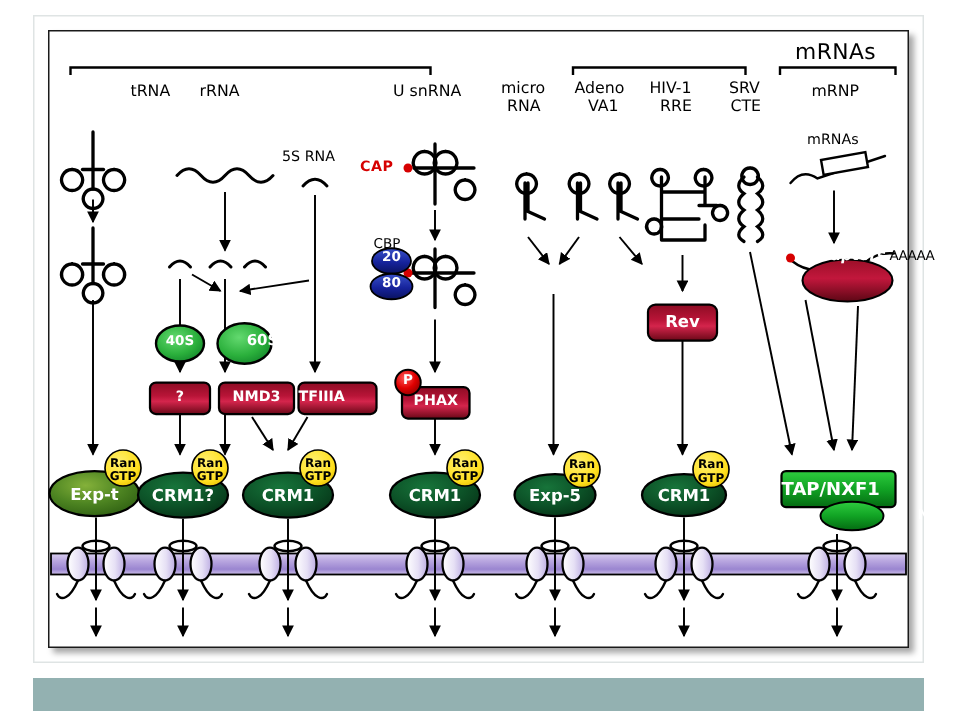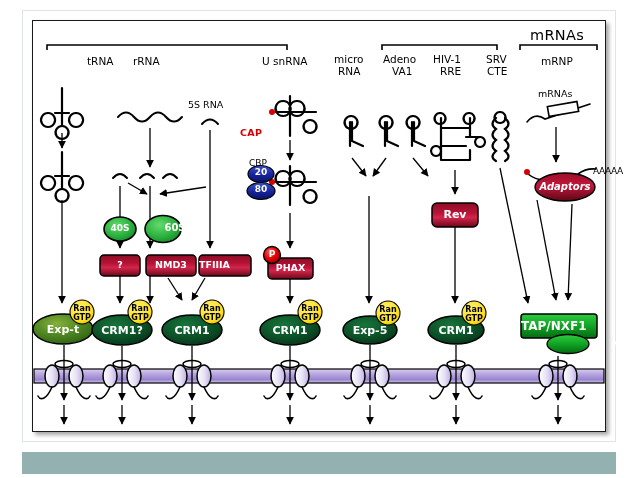--- a/index.html
+++ b/index.html
@@ -29,21 +29,21 @@
   }
 
   svg#fig{position:absolute;left:0;top:0;width:638px;height:478px;}
 
   
   .lbl{position:absolute;white-space:nowrap;color:#000;
        font-family:"DejaVu Sans", sans-serif;}
   .group-title{font-size:14.5px;letter-spacing:.3px;}
   .col-title{font-size:10.5px;text-align:center;line-height:11px;}
   .small-note{font-size:9.5px;}
-  .cap-lbl{font-size:9.5px;color:#d60000;font-weight:bold;letter-spacing:.3px;margin-top:21px;}
+  .cap-lbl{font-size:9.5px;color:#d60000;font-weight:bold;letter-spacing:.3px;}
   .cbp-lbl{font-size:9px;color:#000;}
 
   
   .shape-text{position:absolute;color:#fff;font-weight:bold;text-align:center;
      font-family:"DejaVu Sans", sans-serif;white-space:nowrap;}
 
   .ellipse-green{font-size:9px;}
   .box-red{font-size:9.5px;}
   .ring-text{font-size:8px;}
 </style>
@@ -374,21 +374,21 @@
   <div class="shape-text" style="left:266px;top:249px;width:12px;font-size:9px;">P</div>
 
   <div class="shape-text ellipse-green" style="left:105px;top:223px;width:30px;">40S</div>
   <div class="shape-text ellipse-green" style="left:147px;top:222px;width:56px;font-size:10px;">60S</div>
 
   <div class="shape-text box-red" style="left:100px;top:259px;width:40px;">?</div>
   <div class="shape-text box-red" style="left:146px;top:259px;width:50px;">NMD3</div>
   <div class="shape-text box-red" style="left:199px;top:259px;width:28px;">TFIIIA</div>
   <div class="shape-text box-red" style="left:268px;top:262px;width:45px;">PHAX</div>
   <div class="shape-text box-red" style="left:432px;top:208px;width:46px;font-size:11px;">Rev</div>
-  <div class="shape-text box-red" style="left:535px;top:181px;width:60px;font-size:10px;font-style:italic;">Adaptors</div>
+  <div class="shape-text box-red" style="left:535px;top:165px;width:60px;font-size:10px;font-style:italic;">Adaptors</div>
 
   <div class="shape-text" style="left:38px;top:323px;width:50px;font-size:11px;text-align:center;">Exp-t</div>
   <div class="shape-text" style="left:94px;top:324px;width:56px;font-size:11px;">CRM1?</div>
   <div class="shape-text" style="left:167px;top:324px;width:50px;font-size:11px;">CRM1</div>
   <div class="shape-text" style="left:265px;top:324px;width:50px;font-size:11px;">CRM1</div>
   <div class="shape-text" style="left:346px;top:324px;width:48px;font-size:11px;">Exp-5</div>
   <div class="shape-text" style="left:432px;top:324px;width:48px;font-size:11px;">CRM1</div>
   <div class="shape-text" style="left:521px;top:319px;width:60px;font-size:12px;">TAP/NXF1</div>
   <div class="shape-text" style="left:580px;top:339px;width:32px;font-size:9px;margin-left:28px;">Nxt1</div>
 

